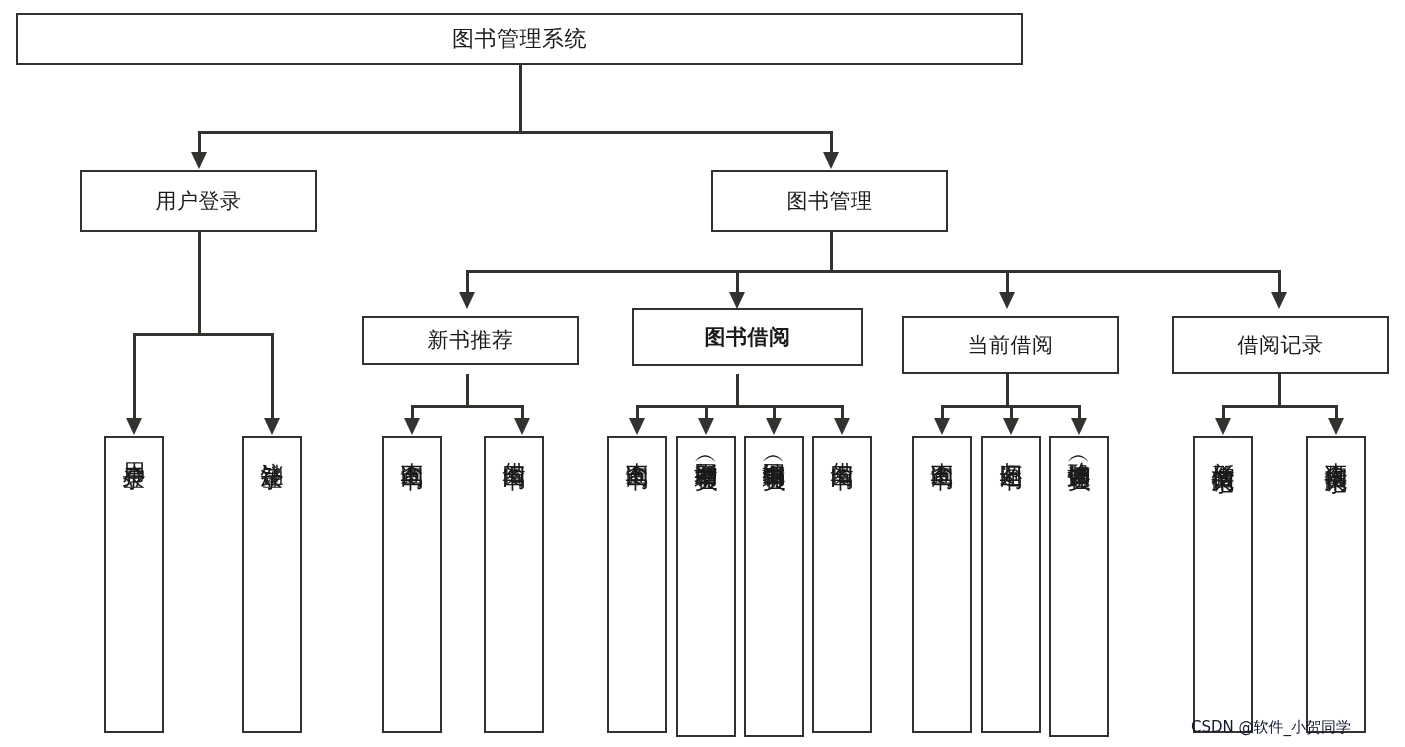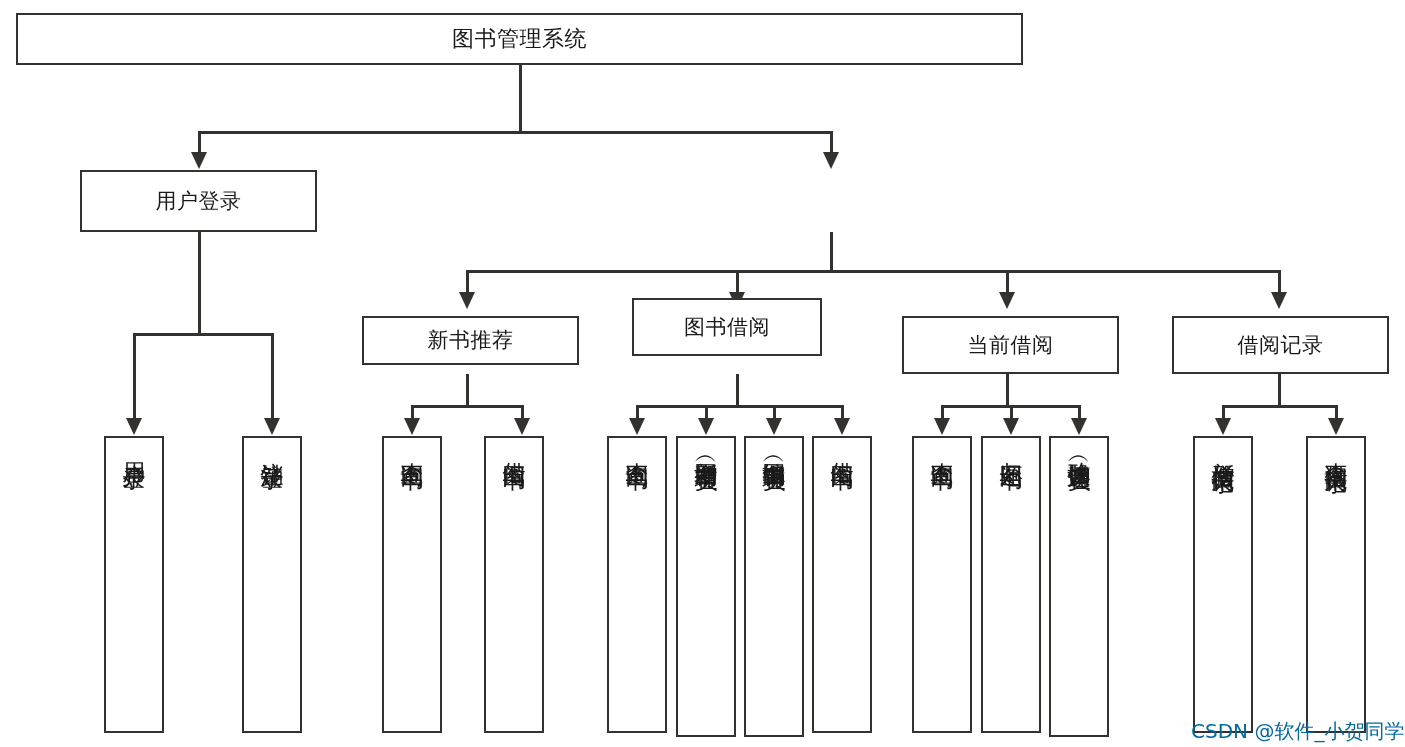--- a/index.html
+++ b/index.html
@@ -73,22 +73,22 @@
   .arrow {
     position: absolute;
     width: 0;
     height: 0;
     border-left: 8px solid transparent;
     border-right: 8px solid transparent;
     border-top: 17px solid #33322f;
   }
   .watermark {
     position: absolute;
-    color: #0369a1;
-    font-size: 20px;
+    color: #0f172a;
+    font-size: 15px;
     white-space: nowrap;
     font-family: "DejaVu Sans", "Liberation Sans", sans-serif;
   }
 </style>
 </head>
 <body>
 
 <div id="canvas">
 
   <div class="node h root" style="left:16px; top:13px; width:1007px; height:52px;">
@@ -97,20 +97,23 @@
 
   <div class="vline" style="left:519px; top:65px; height:66px;"></div>
   <div class="hline" style="left:198px; top:131px; width:634px;"></div>
   <div class="vline" style="left:198px; top:131px; height:22px;"></div>
   <div class="vline" style="left:830px; top:131px; height:22px;"></div>
   <div class="arrow" style="left:191px; top:152px;"></div>
   <div class="arrow" style="left:823px; top:152px;"></div>
 
   <div class="node h" style="left:80px; top:170px; width:237px; height:62px;">
     <span class="label">用户登录</span>
+  </div>
+  <div class="node h" style="left:711px; top:170px; width:237px; height:62px;">
+    <span class="label">图书管理</span>
   </div>
 
   <div class="vline" style="left:198px; top:232px; height:101px;"></div>
   <div class="hline" style="left:133px; top:333px; width:140px;"></div>
   <div class="vline" style="left:133px; top:333px; height:85px;"></div>
   <div class="vline" style="left:271px; top:333px; height:85px;"></div>
   <div class="arrow" style="left:126px; top:418px;"></div>
   <div class="arrow" style="left:264px; top:418px;"></div>
 
   <div class="vline" style="left:830px; top:232px; height:38px;"></div>
@@ -120,21 +123,21 @@
   <div class="vline" style="left:1006px; top:270px; height:22px;"></div>
   <div class="vline" style="left:1278px; top:270px; height:22px;"></div>
   <div class="arrow" style="left:459px; top:292px;"></div>
   <div class="arrow" style="left:729px; top:292px;"></div>
   <div class="arrow" style="left:999px; top:292px;"></div>
   <div class="arrow" style="left:1271px; top:292px;"></div>
 
   <div class="node h" style="left:362px; top:316px; width:217px; height:49px;">
     <span class="label">新书推荐</span>
   </div>
-  <div class="node h" style="left:632px; top:298px; width:190px; height:58px;">
+  <div class="node h" style="left:632px; top:308px; width:231px; height:58px;font-weight:bold;">
     <span class="label">图书借阅</span>
   </div>
   <div class="node h" style="left:1172px; top:316px; width:217px; height:58px;">
     <span class="label">借阅记录</span>
   </div>
   <div class="node h" style="left:902px; top:316px; width:217px; height:58px;">
     <span class="label">当前借阅</span>
   </div>
 
   <div class="vline" style="left:466px; top:374px; height:31px;"></div>

